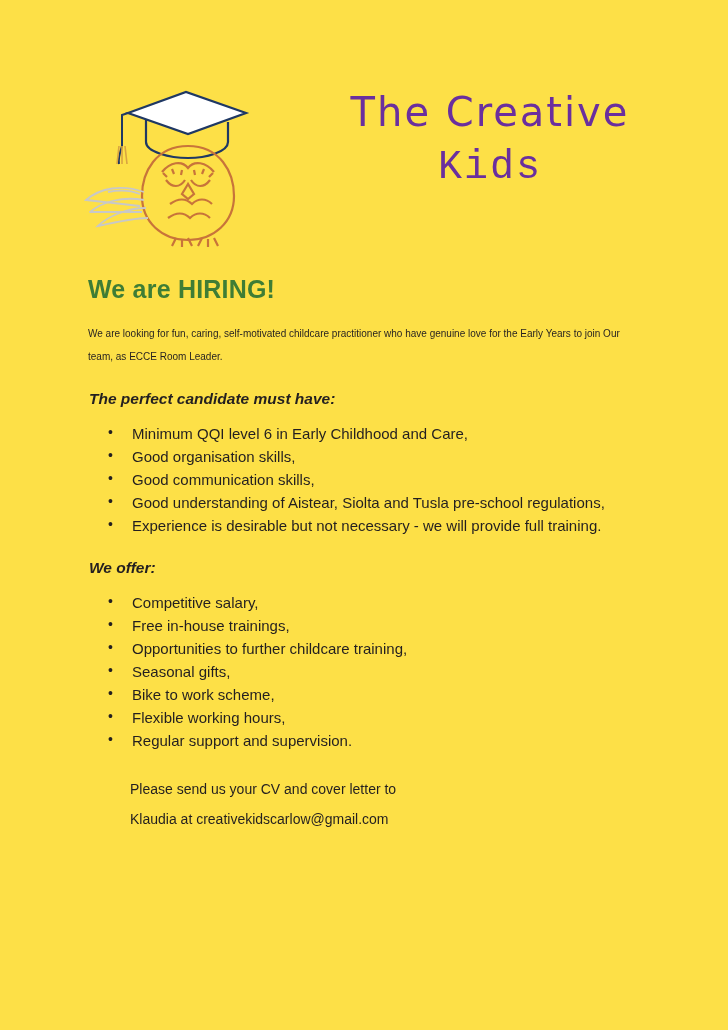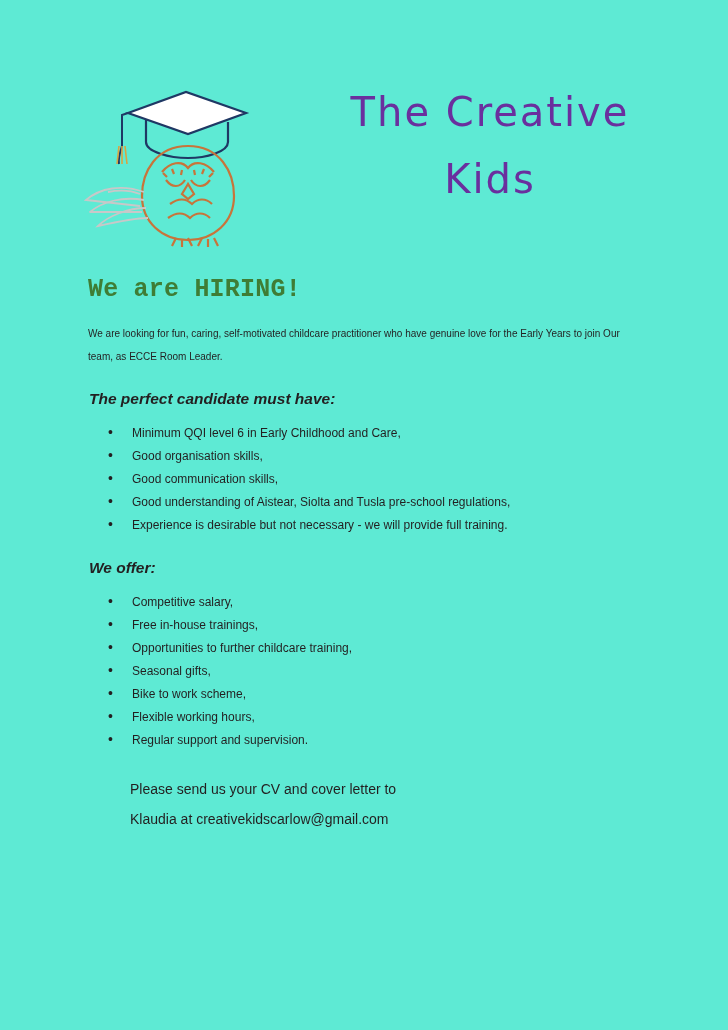--- a/index.html
+++ b/index.html
@@ -12,21 +12,21 @@
     height: 1030px;
     font-family: "Liberation Sans", sans-serif;
     color: #231f20;
     position: relative;
     overflow: hidden;
   }
   .page {
     width: 728px;
     height: 1030px;
     position: relative;
-    background: #5eead4;
+    background: #fde047;
     box-sizing: border-box;
   }
 
   
   .header {
     position: absolute;
     left: 0;
     top: 70px;
     width: 728px;
     height: 185px;
@@ -48,32 +48,33 @@
   .brand-line {
     font-family: "DejaVu Sans", sans-serif;
     color: #6a2f9e;
     font-size: 40px;
     line-height: 48px;
     letter-spacing: 2px;
     font-weight: 400;
     white-space: nowrap;
   }
   .brand-line.l2 {
-    margin-top: 19px;
+    margin-top: 8px;
+    font-family: Liberation Mono, monospace;
   }
 
   
   .content {
     position: absolute;
     left: 88px;
     top: 275px;
     width: 560px;
   }
   h1.hiring {
-    font-family: Liberation Mono, monospace;
+    font-family: Liberation Sans, sans-serif;
     color: #3f7d35;
     font-size: 25px;
     font-weight: bold;
     margin: 0 0 18px 0;
     letter-spacing: 0.2px;
   }
   p.intro {
     font-size: 10px;
     line-height: 23px;
     margin: 0 0 22px 0;
@@ -87,21 +88,21 @@
     margin: 0 0 14px 1px;
     color: #231f20;
   }
   ul.bullets {
     list-style: none;
     margin: 0 0 22px 0;
     padding: 0 0 0 14px;
   }
   ul.bullets li {
     position: relative;
-    font-size: 12px;
+    font-size: 15px;
     line-height: 23px;
     padding-left: 30px;
     margin-bottom: 0px;
     color: #231f20;
     max-width: 520px;
   }
   ul.bullets li::before {
     content: "\2022";
     position: absolute;
     left: 6px;

